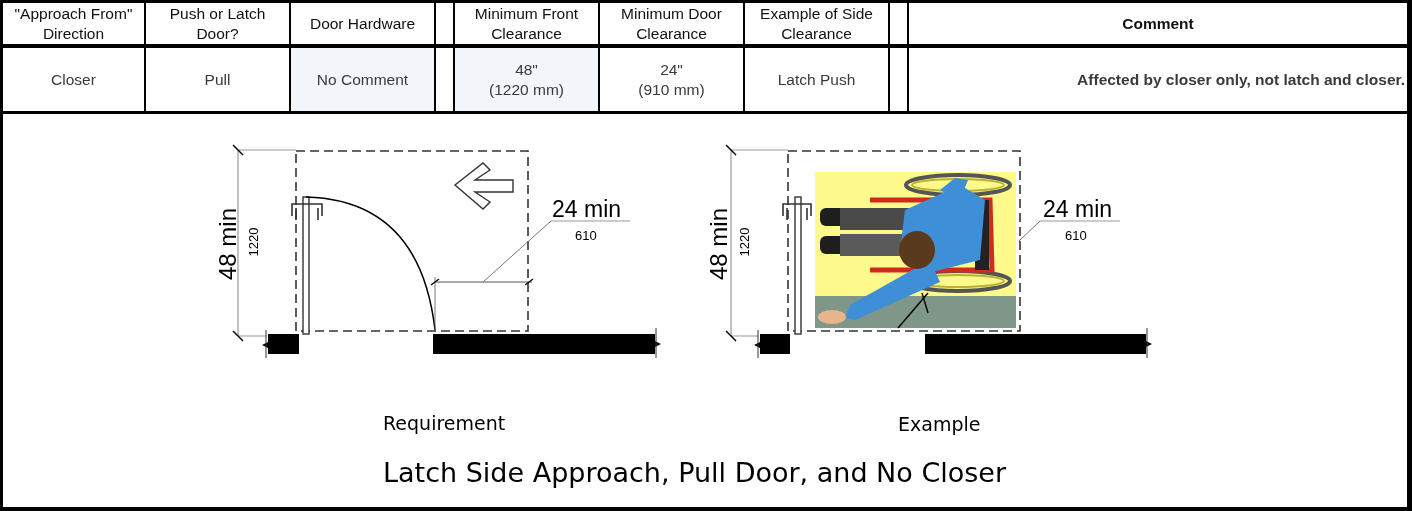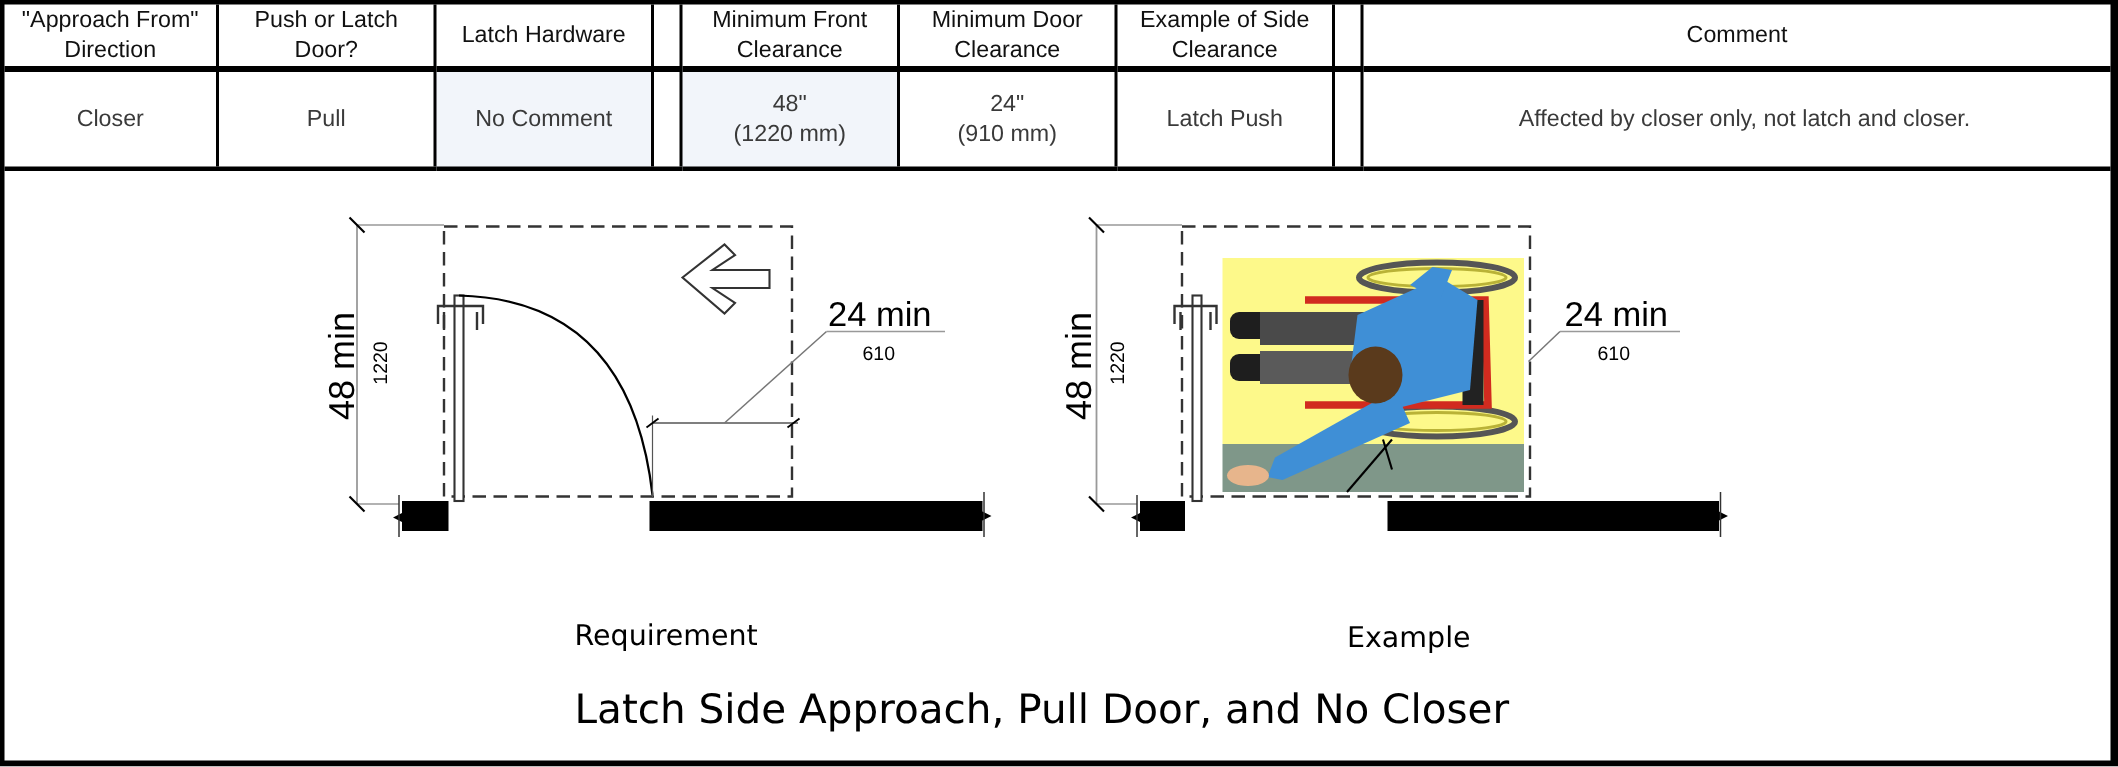--- a/index.html
+++ b/index.html
@@ -23,22 +23,22 @@
   }
   table.spec th {
     height: 41px; font-size: 15.5px; font-weight: normal; line-height: 20px;
     color: #111; border-bottom: 4px solid #000;
   }
   table.spec td {
     height: 63px; font-size: 15.5px; line-height: 20px; color: #3a3a3a;
     border-bottom: 3px solid #000;
   }
   table.spec td.shaded { background: #f2f5fa; }
-  table.spec td.comment { text-align: center; padding-left: 12px; }
-  table.spec th:last-child, table.spec td:last-child { border-right: none; }
+  table.spec td.comment { text-align: right; padding-left: 12px; }
+  table.spec th:last-child, table.spec td:last-child { border-right: none; font-weight: bold; }
 
   .diagram { position: absolute; left: 0; top: 0; }
   .dim-text { font-family: "Liberation Sans", sans-serif; fill: #000; }
 </style>
 </head>
 <body>
 
 <div class="frame"></div>
 
 <table class="spec">
@@ -50,21 +50,21 @@
     <col style="width:145px">
       <col style="width:145px">
       <col style="width:145px">
       <col style="width:19px">
       <col style="width:499px">
   </colgroup>
   <thead>
     <tr>
       <th>"Approach From" Direction</th>
       <th>Push or Latch Door?</th>
-      <th>Latch Hardware</th>
+      <th>Door Hardware</th>
       <th></th>
       <th>Minimum Front Clearance</th>
       <th>Minimum Door Clearance</th>
       <th>Example of Side Clearance</th>
       <th></th>
       <th>Comment</th>
     </tr>
   </thead>
   <tbody>
     <tr>

